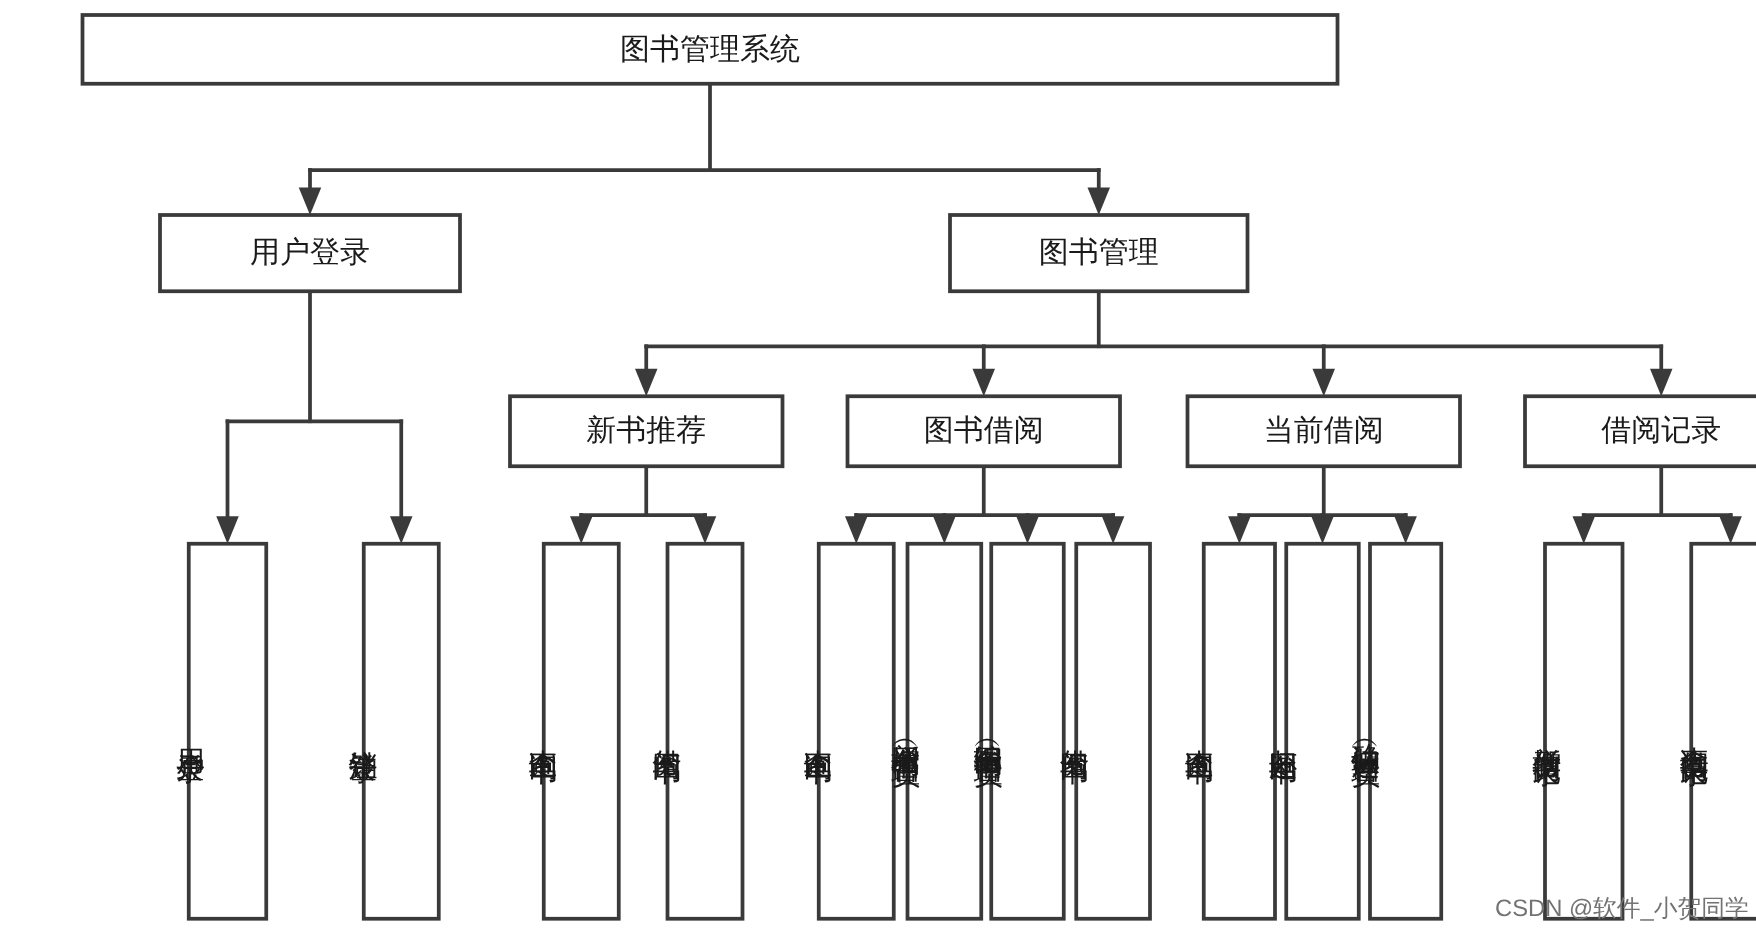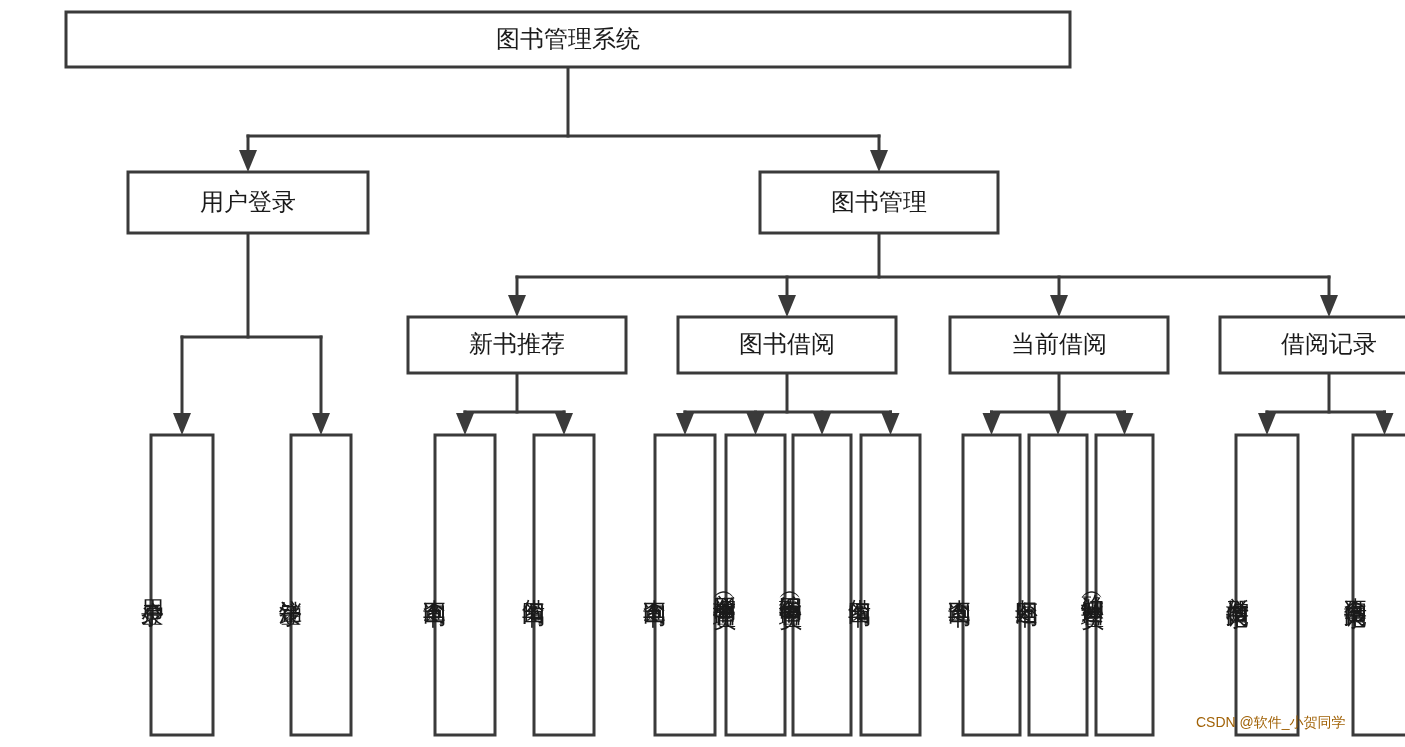--- a/index.html
+++ b/index.html
@@ -61,22 +61,22 @@
     color: #1a1a1a;
     display: flex;
     align-items: flex-start;
     justify-content: center;
     white-space: nowrap;
     user-select: none;
   }
   .watermark {
     position: absolute;
     font-family: "Liberation Sans", "DejaVu Sans", sans-serif;
-    font-size: 14px;
-    color: #a16207;
+    font-size: 19px;
+    color: #737373;
     white-space: nowrap;
     user-select: none;
   }
 </style>
 </head>
 <body>
 
 <div id="diagram-root">
   <svg class="flow" width="1405" height="747" viewBox="0 0 1405 747">
     <g id="connector-layer">

